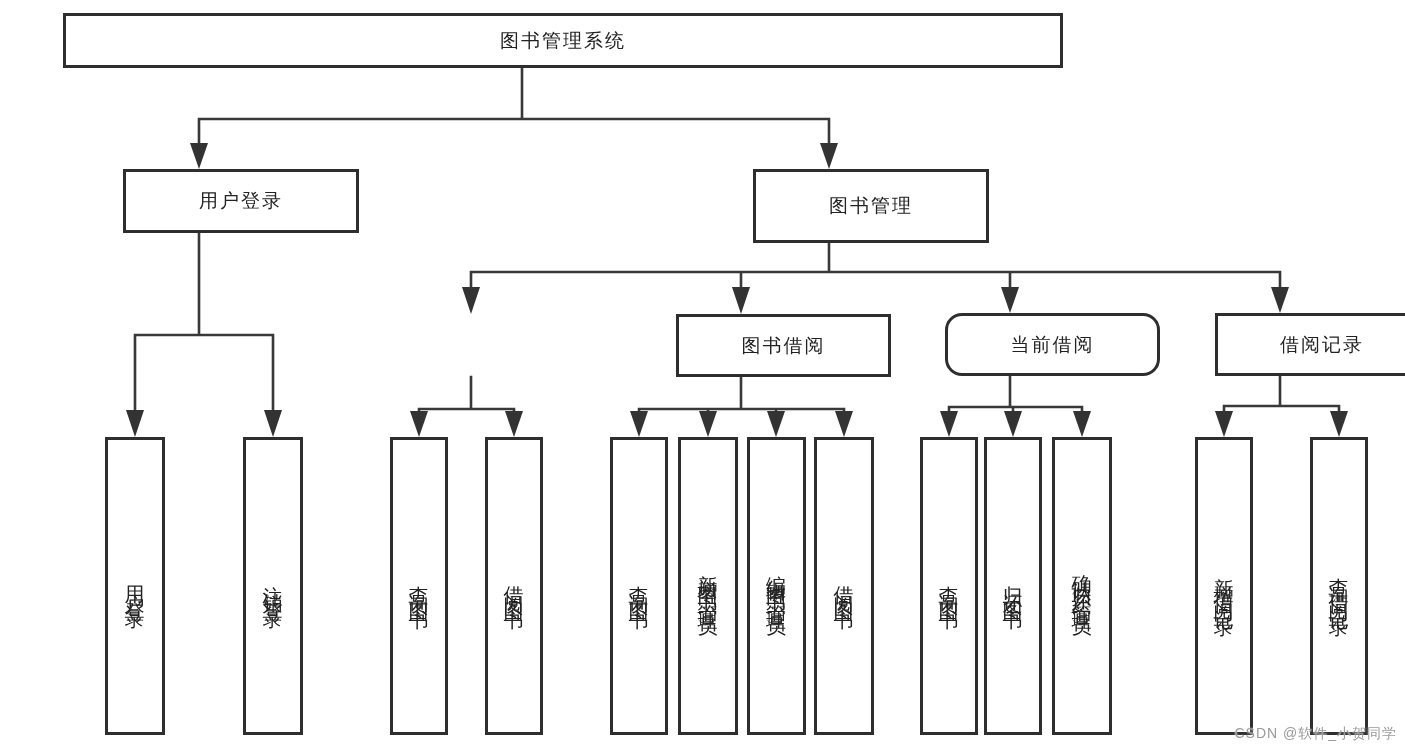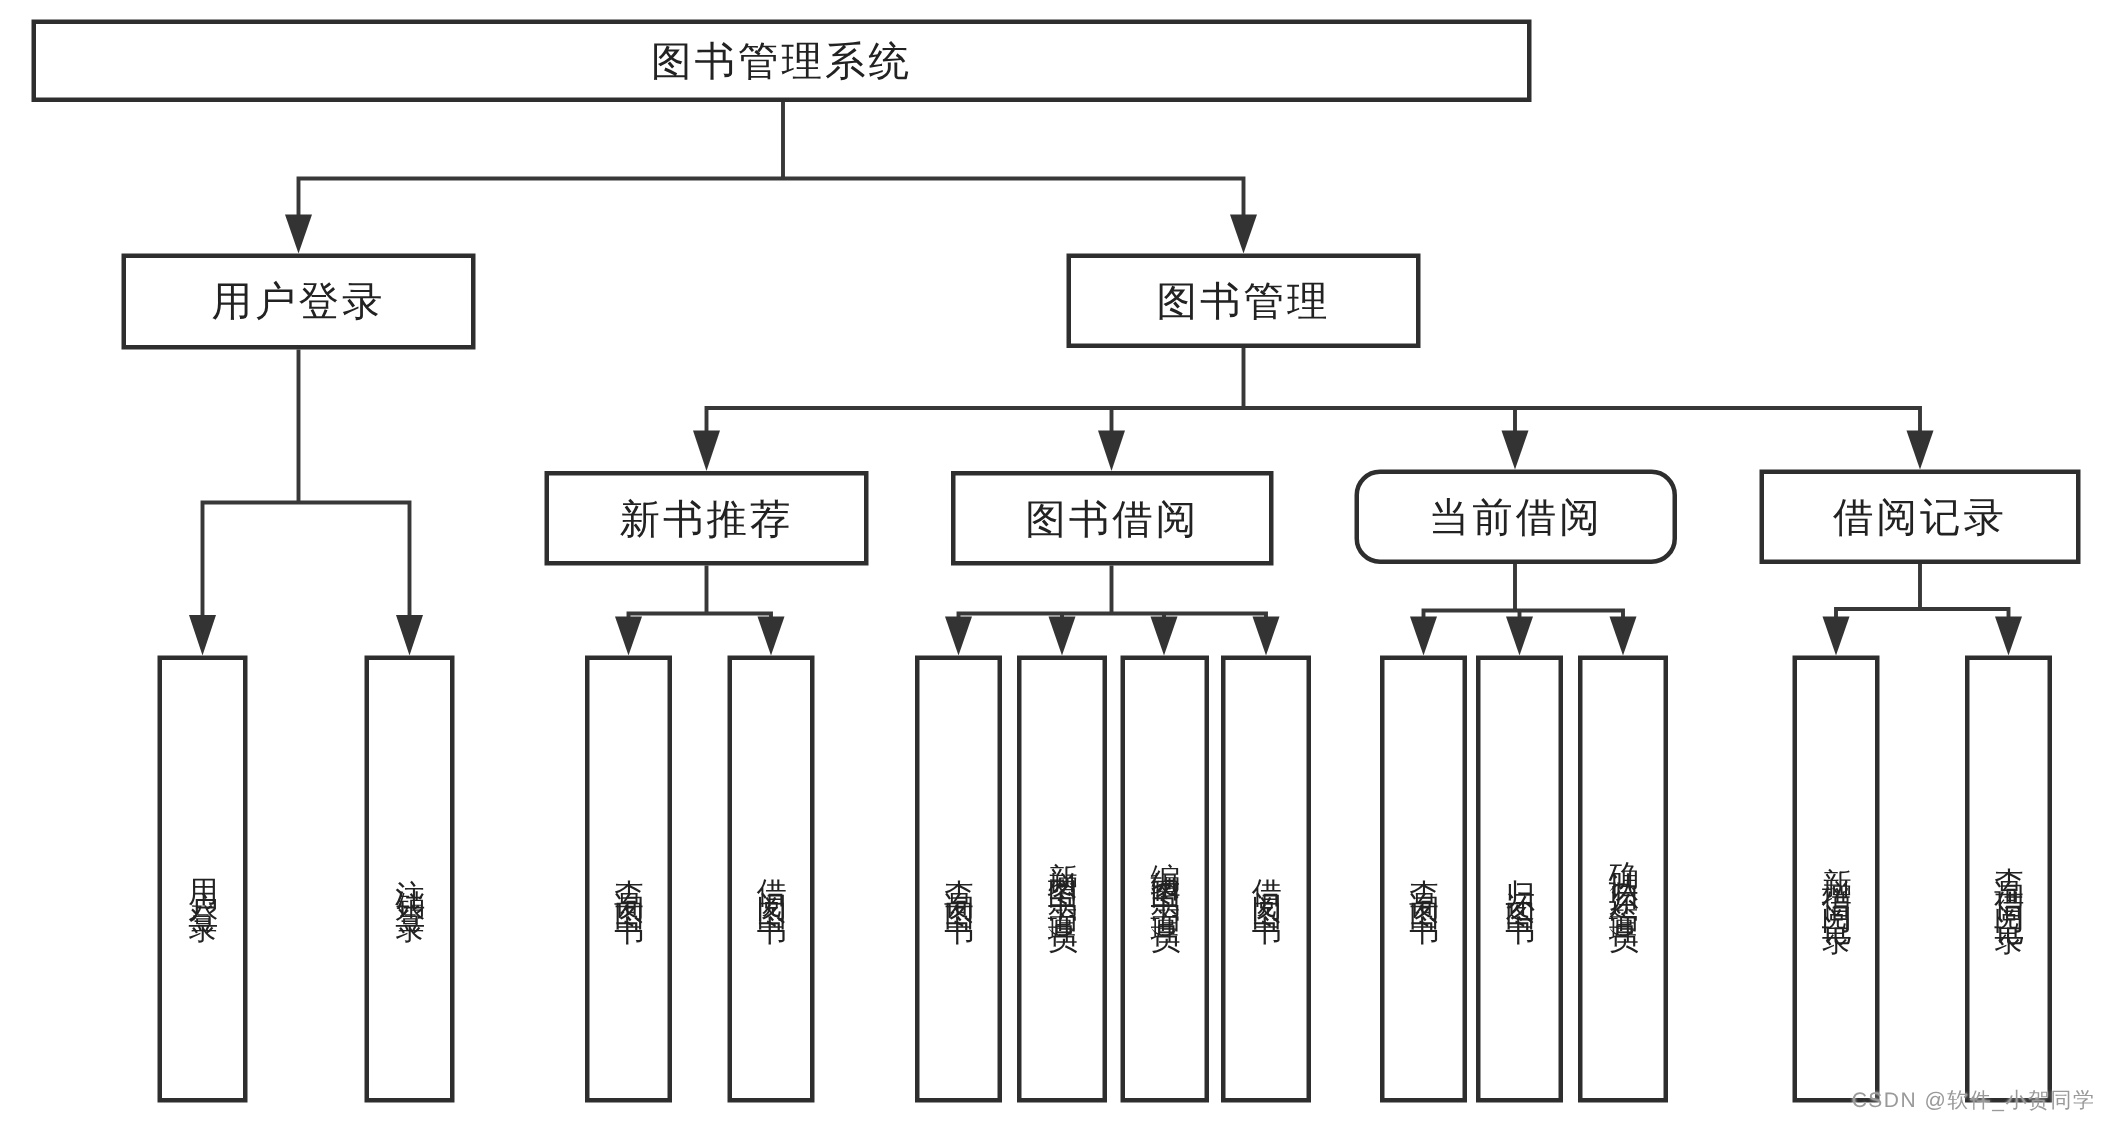--- a/index.html
+++ b/index.html
@@ -26,37 +26,38 @@
     box-sizing: border-box;
     border: 3px solid #2e2e2e;
     background: #ffffff;
     color: #222222;
     display: flex;
     align-items: center;
     justify-content: center;
     z-index: 2;
   }
   .h-box {
-    font-size: 27px;
+    font-size: 19px;
     letter-spacing: 2px;
     white-space: nowrap;
+    margin-left: 42px;
   }
   .v-box {
     top: 437px;
     height: 298px;
     writing-mode: vertical-rl;
     text-orientation: mixed;
     font-size: 20px;
     letter-spacing: 8px;
     line-height: 1;
   }
   
   .n-root   { left: 21px;   top: 13px;  width: 1000px; height: 55px; }
   .n-login  { left: 81px;   top: 169px; width: 236px;  height: 64px; }
-  .n-mgmt   { left: 711px;  top: 169px; width: 236px;  height: 63px; }
+  .n-mgmt   { left: 711px;  top: 169px; width: 236px;  height: 74px; }
   .n-newrec { left: 363px;  top: 314px; width: 216px;  height: 63px; }
   .n-borrow { left: 634px;  top: 314px; width: 215px;  height: 63px; }
   .n-currnt { left: 903px;  top: 313px; width: 215px;  height: 63px; border-radius: 17px; }
   .n-record { left: 1173px; top: 313px; width: 214px;  height: 63px; }
   
   .l-u1 { left: 105px;  width: 60px; }
   .l-u2 { left: 243px;  width: 60px; }
   .l-n1 { left: 390px;  width: 58px; }
   .l-n2 { left: 485px;  width: 58px; }
   .l-b1 { left: 610px;  width: 58px; }
@@ -136,23 +137,20 @@
     <span>图书管理系统</span>
   </div>
 
   <div class="box h-box n-login">
     <span>用户登录</span>
   </div>
   <div class="box h-box n-mgmt">
     <span>图书管理</span>
   </div>
 
-  <div class="box h-box n-newrec">
-    <span>新书推荐</span>
-  </div>
   <div class="box h-box n-borrow">
     <span>图书借阅</span>
   </div>
   <div class="box h-box n-currnt">
     <span>当前借阅</span>
   </div>
   <div class="box h-box n-record">
     <span>借阅记录</span>
   </div>
 

